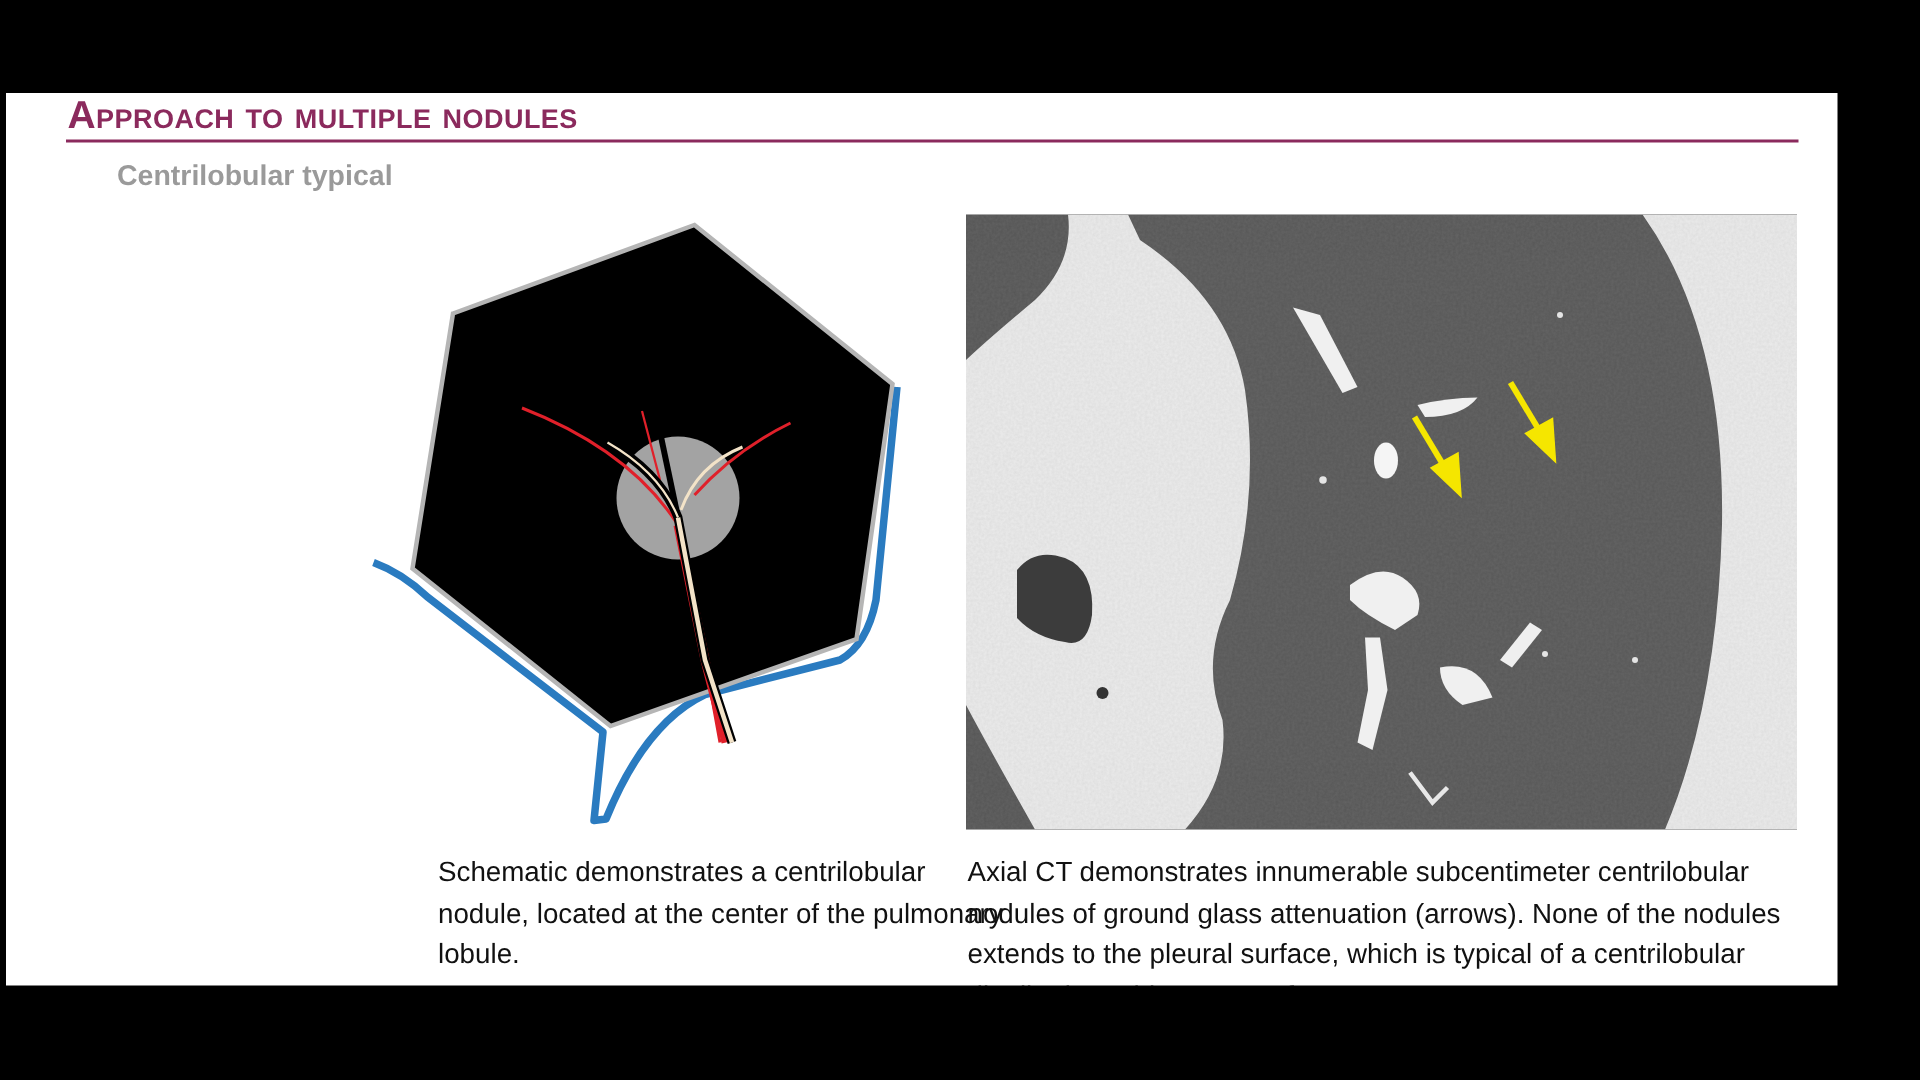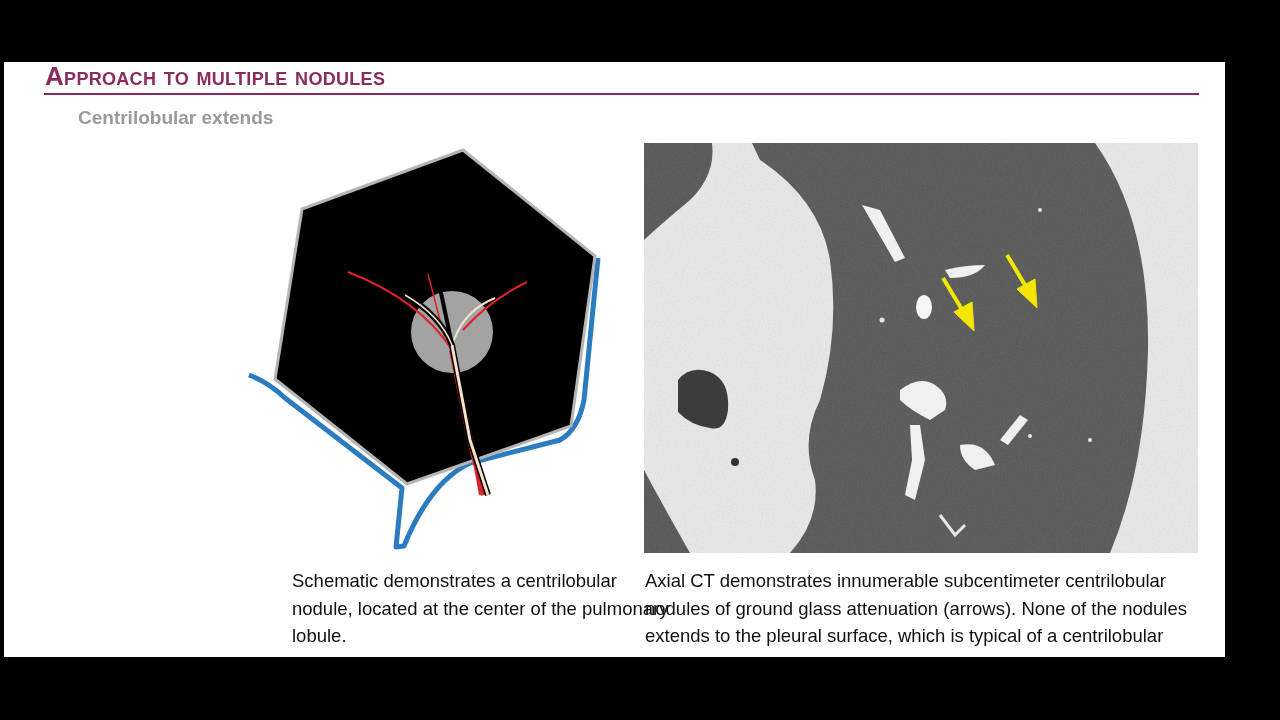--- a/index.html
+++ b/index.html
@@ -30,21 +30,21 @@
   }
   .cap-left { left: 244px; top: 505px; width: 380px; margin-left: 44px; }
   .cap-right { left: 641px; top: 505px; width: 560px; }
 </style>
 </head>
 <body>
 
 <div class="slide">
   <div class="title">Approach to multiple nodules</div>
   <div class="title-rule"></div>
-  <div class="subtitle">Centrilobular extends</div>
+  <div class="subtitle">Centrilobular typical</div>
 
   <div class="schematic">
     <svg width="380" height="420" viewBox="240 140 380 420" xmlns="http://www.w3.org/2000/svg">
 
       <path d="M249,375 Q268,382 285,398 L402,488 L396,547 L404,546 Q430,482 470,463 L560,440 Q578,430 584,400 L598,258" fill="none" stroke="#2a7bc0" stroke-width="5" stroke-linejoin="round"></path>
 
       <polygon points="302,209 463,150 595,256 571,426 407,484 275,379" fill="#000" stroke="#b5b5b5" stroke-width="3"></polygon>
 
       <circle cx="452" cy="332" r="41" fill="#a3a3a3"></circle>
 

